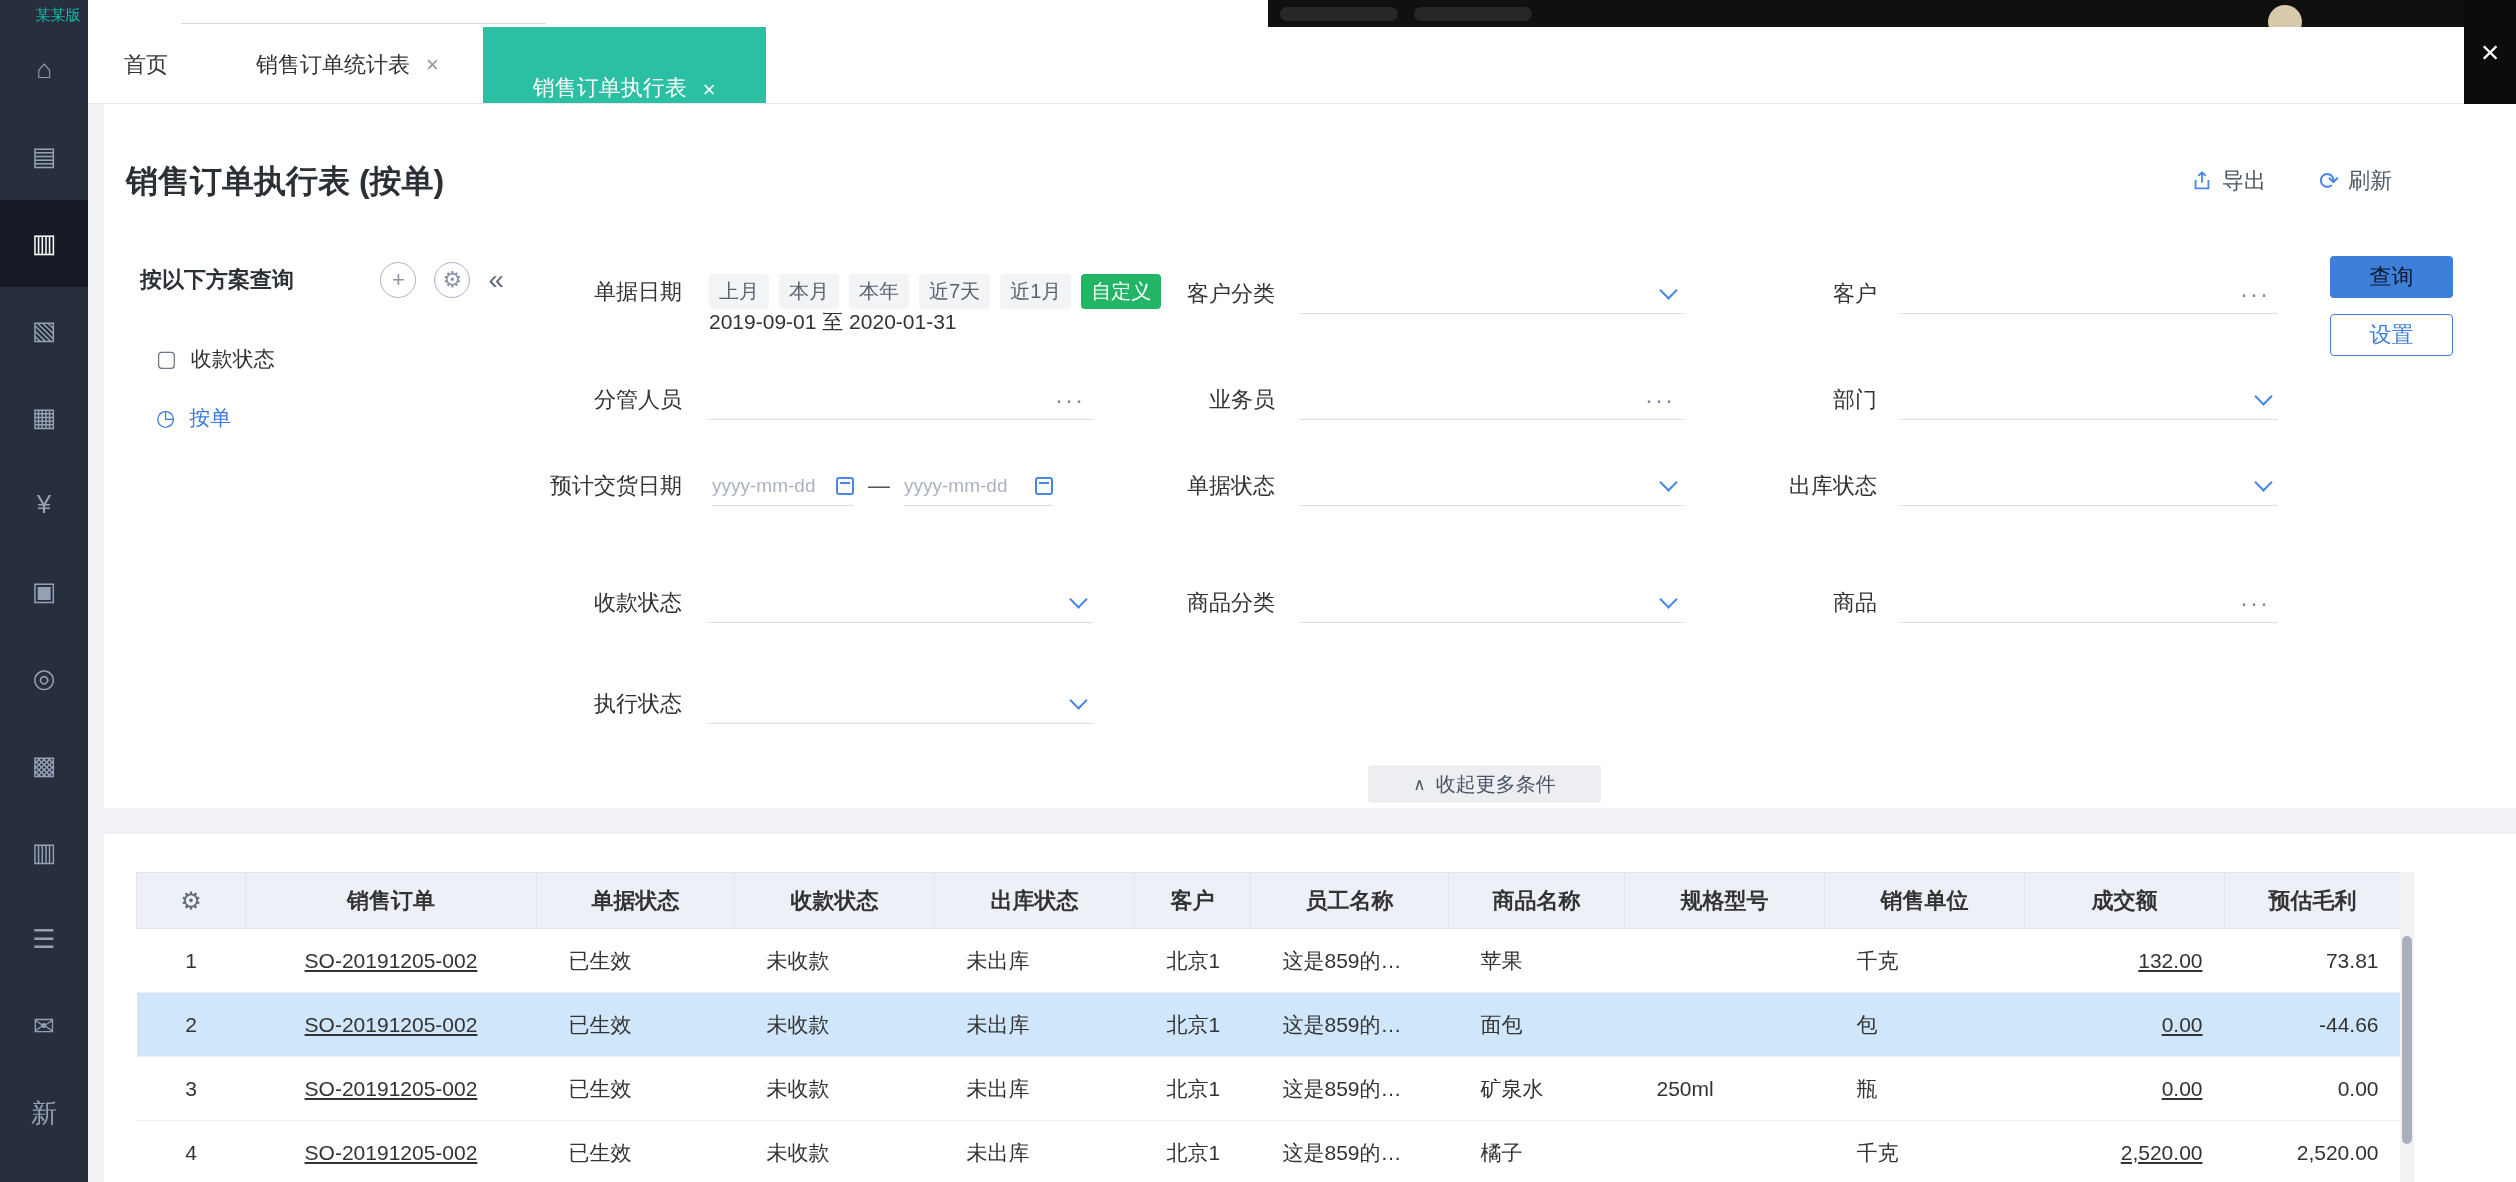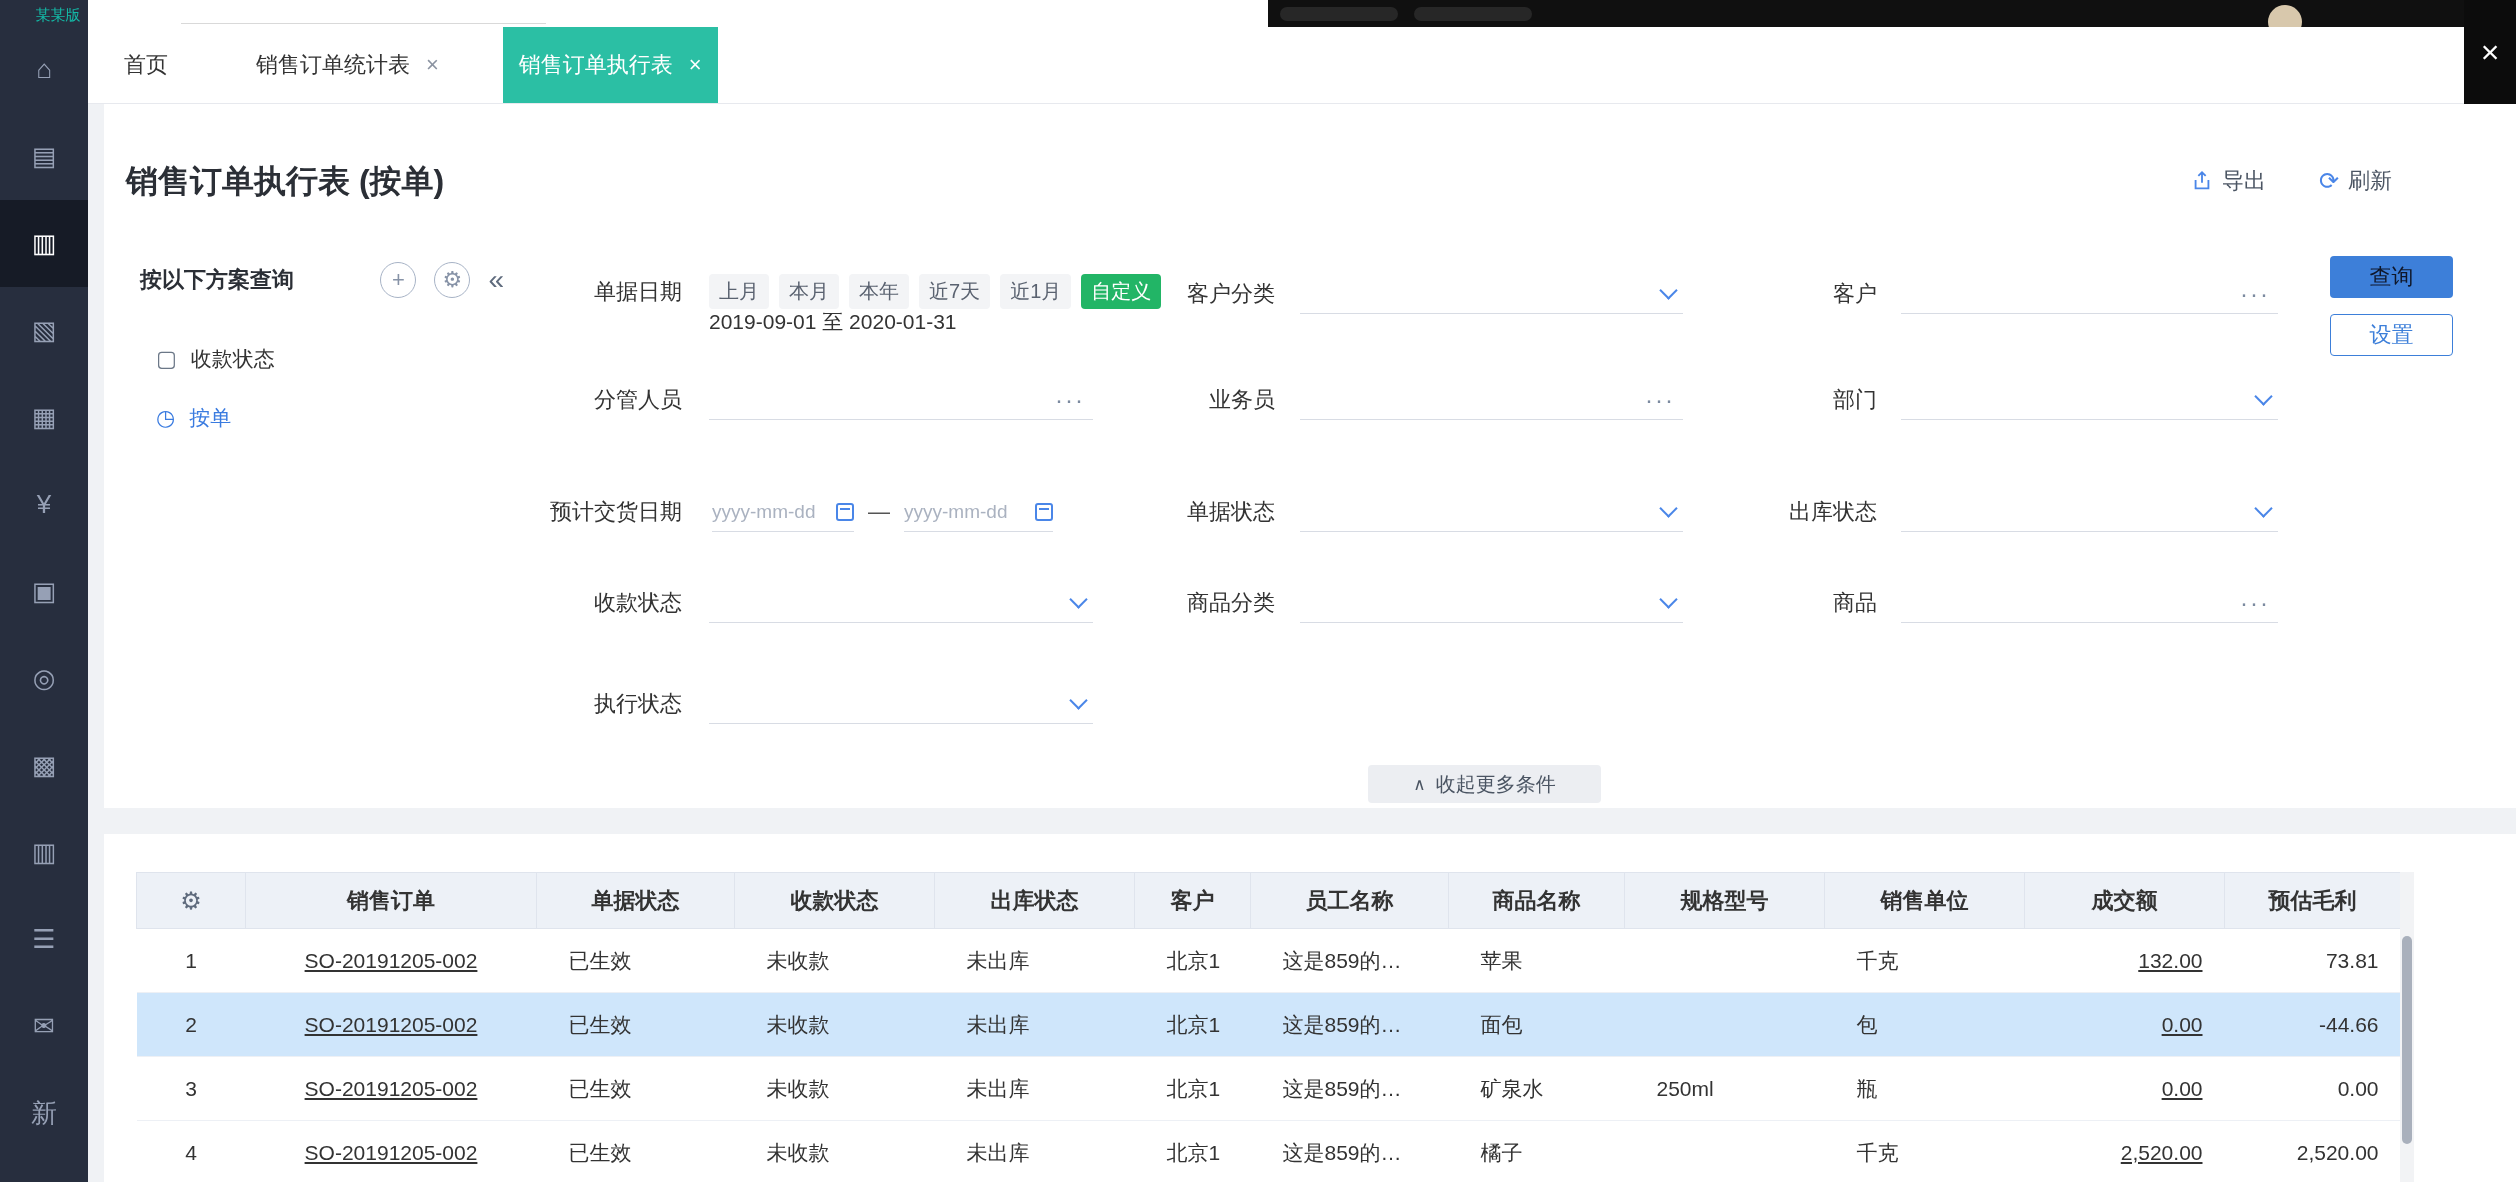--- a/index.html
+++ b/index.html
@@ -28,21 +28,21 @@
   .corner-close { position:absolute; right:0; top:0; width:52px; height:104px; background:#0c0c0c; color:#fff;
     display:flex; align-items:center; justify-content:center; font-size:32px; z-index:7; cursor:pointer; }
 
   
   .tabbar { position:absolute; left:88px; top:27px; height:77px; right:52px; background:#fff;
     border-bottom:1px solid #e7e9ee; display:flex; align-items:stretch; z-index:5; }
   .tab { display:flex; align-items:center; font-size:22px; color:#333; cursor:pointer; white-space:nowrap; }
   .tab-home  { margin-left:8px;  padding:0 28px; }
   .tab-stats { margin-left:56px; padding:0 4px; }
   .tab-close { margin-left:16px; color:#8b93a1; font-size:22px; cursor:pointer; }
-  .tab-active { margin-left:60px; padding:0 16px; background:#2bbfa4; color:#fff; }
+  .tab-active { margin-left:40px; padding:0 50px; background:#2bbfa4; color:#fff;align-items:flex-end; }
   .tab-active .tab-close { color:#fff; }
 
   
   .content { position:absolute; left:88px; top:104px; right:0; bottom:0; background:#f0f2f5;text-decoration:underline; }
   .panel1 { position:absolute; left:16px; top:0; right:0; height:704px; background:#fff; }
   .panel2 { position:absolute; left:16px; top:730px; right:0; bottom:0; background:#fff; }
 
   .page-title { position:absolute; left:22px; top:56px; font-size:32px; font-weight:bold; color:#2b2f36; }
   .hdr-action { position:absolute; top:62px; display:flex; align-items:center; gap:9px; font-size:22px; color:#4b5563; cursor:pointer; }
   .act-export { right:250px; } .act-refresh { right:124px; }
@@ -59,21 +59,21 @@
   .si-1 { top:231px; } .si-2 { top:290px; }
   .si-icon { font-size:22px; color:#6b7787; }
   .scheme-item.active, .scheme-item.active .si-icon { color:#3a7be0; }
 
   
   .fg { position:absolute; display:flex; align-items:center; }
   .flabel { width:170px; text-align:right; font-size:22px; color:#333; flex:none; }
   .fctrl { position:relative; height:40px; border-bottom:1px solid #d8dce4; display:flex; align-items:center;
     justify-content:flex-end; padding-right:8px; cursor:pointer; }
   .w1 { width:384px; margin-left:27px; } .w2 { width:383px; margin-left:25px; } .w3 { width:377px; margin-left:24px; }
-  .r1 { top:170px; } .r2 { top:276px; } .r3 { top:388px; } .r4 { top:479px; } .r5 { top:580px; }
+  .r1 { top:170px; } .r2 { top:276px; } .r3 { top:362px; } .r4 { top:479px; } .r5 { top:580px; }
   .c1 { left:408px; } .c2 { left:1001px; } .c3 { left:1603px; }
   .chev { width:13px; height:13px; border-right:2px solid #4a86e8; border-bottom:2px solid #4a86e8;
     transform:rotate(45deg); margin-bottom:6px; }
   .ell { font-size:24px; color:#7c8aa0; letter-spacing:2px; line-height:20px; }
 
   .pills { display:flex; gap:10px; margin-left:27px; align-items:center; }
   .pill { padding:4px 10px; background:#f3f4f6; border-radius:4px; font-size:20px; color:#5a6270; cursor:pointer; white-space:nowrap; }
   .pill-custom { background:#22b566; color:#fff; }
   .date-range { position:absolute; left:605px; top:204px; font-size:21px; color:#333; }
 

